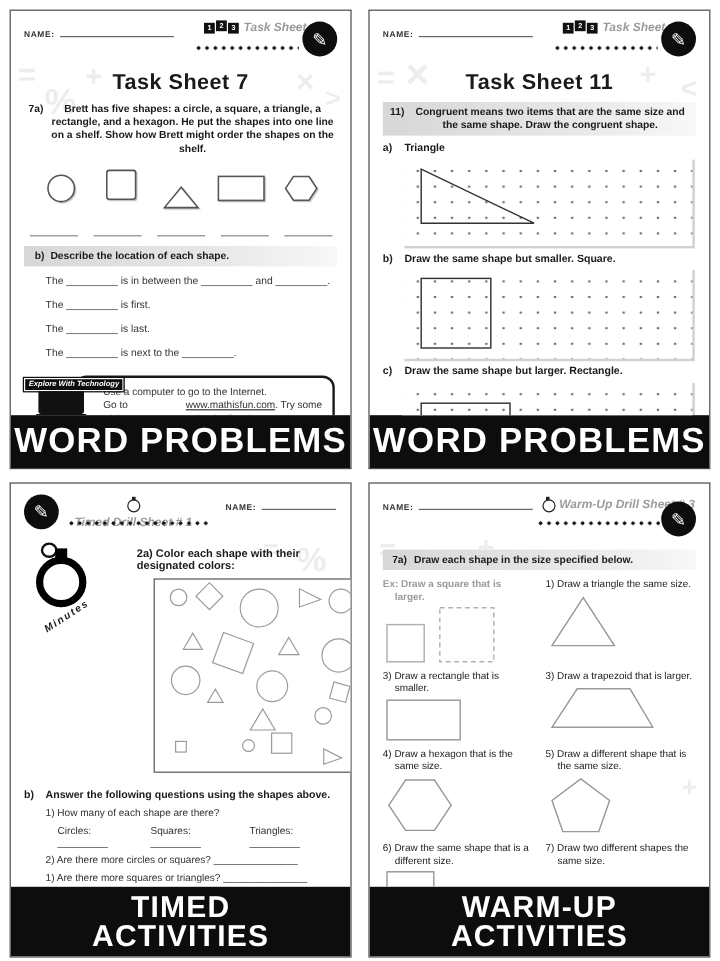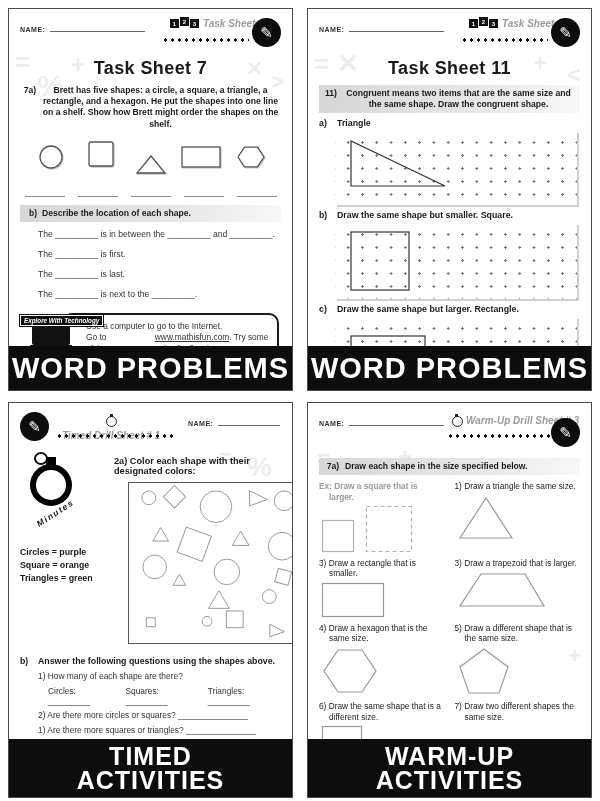--- a/index.html
+++ b/index.html
@@ -262,25 +262,20 @@
       </div>
 
       <div class="timed-top">
         <div class="timed-left">
           <div class="big-watch">
             <span class="bw-bell"></span>
             <span class="bw-nub"></span>
             <span class="bw-ring"></span>
             <span class="minutes">Minutes</span>
           </div>
-          <div class="legend" id="timed-legend">
-              <div>Circles = purple</div>
-              <div>Square = orange</div>
-              <div>Triangles = green</div>
-            </div>
         </div>
         <div class="timed-right">
           <div class="timed-heading">
             <span>2a)</span>
             <span>Color each shape with their designated colors:</span>
           </div>
           <svg class="shapes-box" id="scatter-box" viewBox="0 0 172 162">
               <circle cx="20" cy="15" r="7" fill="none" stroke="#9a9a9a" stroke-width="1"></circle>
               <rect x="38" y="6" width="16" height="16" transform="rotate(45 46 14)" fill="none" stroke="#9a9a9a" stroke-width="1"></rect>
               <circle cx="88" cy="24" r="16" fill="none" stroke="#9a9a9a" stroke-width="1"></circle>

